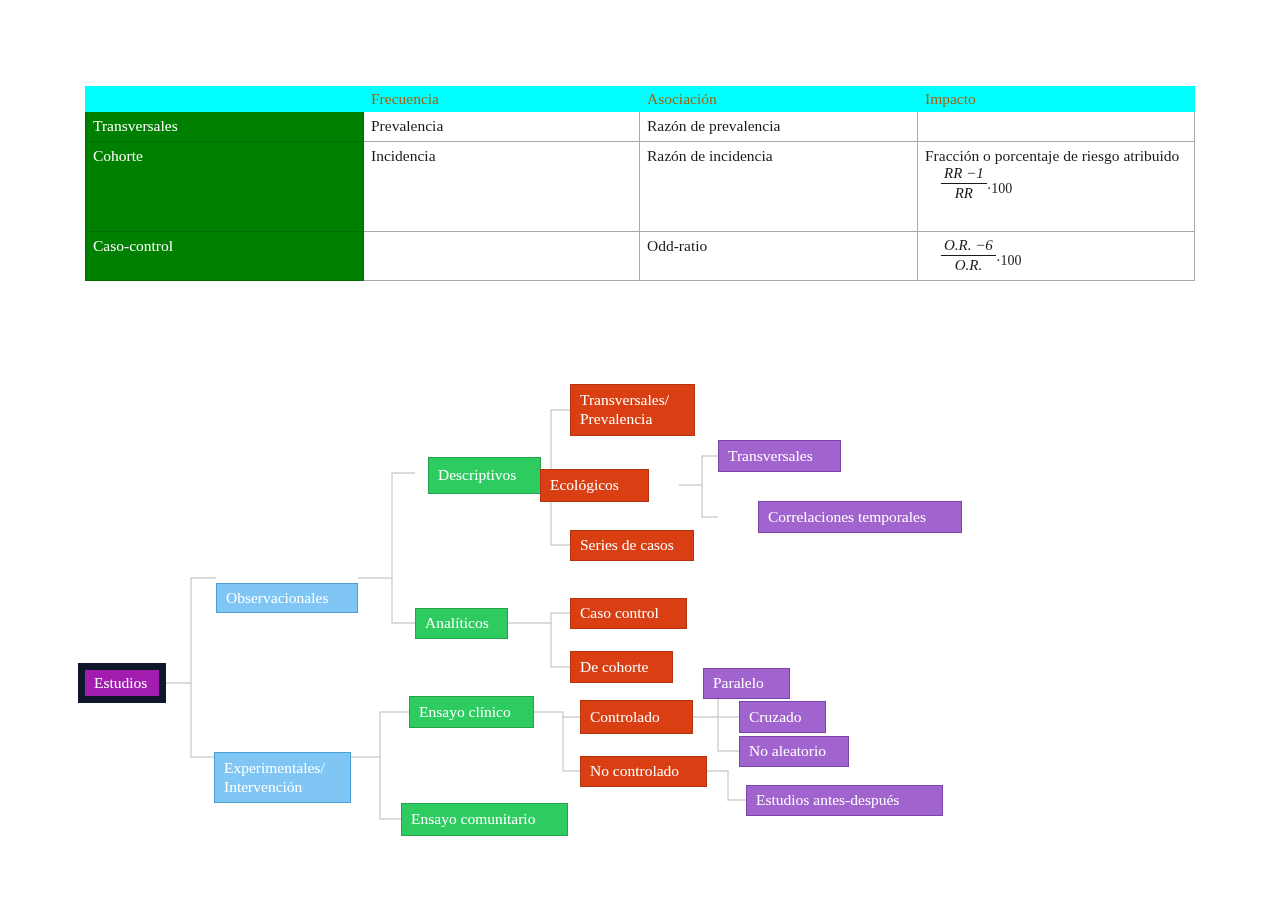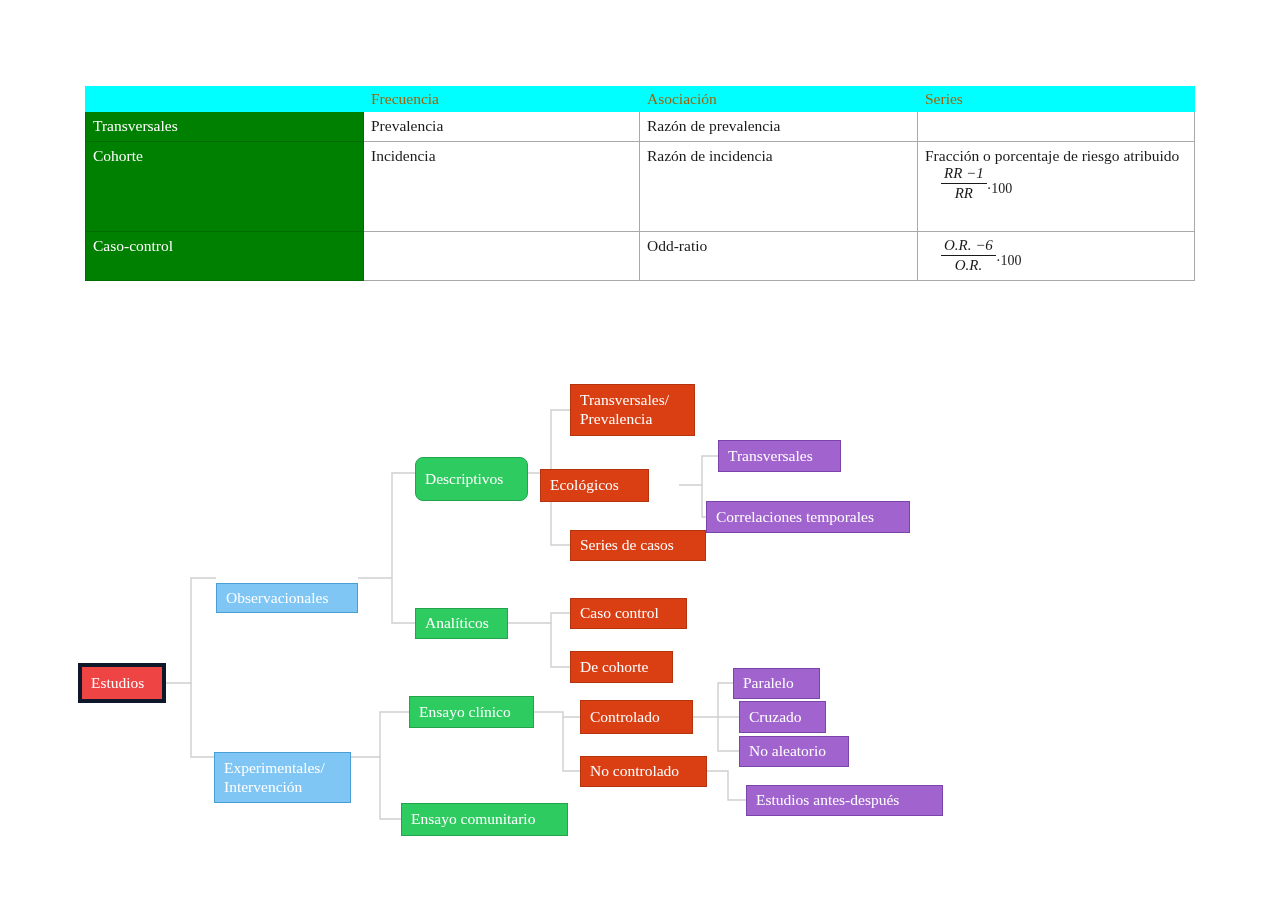--- a/index.html
+++ b/index.html
@@ -83,42 +83,42 @@
     position:absolute;
     box-sizing:border-box;
     color:#ffffff;
     font-size:15.5px;
     line-height:1.22;
     padding:4px 9px 4px 9px;
     display:flex;
     align-items:center;
     white-space:pre-line;
   }
-  .n-root   {background:#ef4444; border:4px solid #0f172a;}
+  .n-root   {background:#a21caf; border:7px solid #0f172a;}
   .n-blue   {background:#7fc6f5; border:1px solid #4a9ed6;margin-top:20px;}
   .n-green  {background:#2ecc60; border:1px solid #24a34d;}
   .n-orange {background:#da3f14; border:1px solid #b43410;}
   .n-purple {background:#a163ce; border:1px solid #7b44a8;}
 </style>
 </head>
 <body>
 
 <table id="compare-table">
   <colgroup>
     <col class="c0">
       <col class="c1">
       <col class="c2">
       <col class="c3">
   </colgroup>
   <thead>
     <tr>
       <th class="corner"></th>
       <th>Frecuencia</th>
       <th>Asociación</th>
-      <th>Series</th>
+      <th>Impacto</th>
     </tr>
   </thead>
   <tbody>
     <tr class="r-transversales">
       <td class="rowhead">Transversales</td>
       <td>Prevalencia</td>
       <td>Razón de prevalencia</td>
       <td></td>
     </tr>
     <tr class="r-cohorte">
@@ -192,21 +192,21 @@
 
   <div class="node n-blue" style="left:216px;top:563px;width:142px;height:30px;">
     <span>Observacionales</span>
   </div>
 
   <div class="node n-blue" style="left:214px;top:732px;width:137px;height:51px;">
     <span>Experimentales/
 Intervención</span>
   </div>
 
-  <div class="node n-green" style="left:415px;top:457px;width:113px;height:44px;border-radius:8px;">
+  <div class="node n-green" style="left:428px;top:457px;width:113px;height:37px;">
     <span>Descriptivos</span>
   </div>
 
   <div class="node n-green" style="left:415px;top:608px;width:93px;height:31px;">
     <span>Analíticos</span>
   </div>
 
   <div class="node n-green" style="left:409px;top:696px;width:125px;height:32px;">
     <span>Ensayo clínico</span>
   </div>
@@ -217,21 +217,21 @@
   </div>
 
   <div class="node n-green" style="left:401px;top:803px;width:167px;height:33px;">
     <span>Ensayo comunitario</span>
   </div>
 
   <div class="node n-orange" style="left:540px;top:469px;width:109px;height:33px;">
     <span>Ecológicos</span>
   </div>
 
-  <div class="node n-orange" style="left:570px;top:530px;width:136px;height:31px;align-items:center;">
+  <div class="node n-orange" style="left:570px;top:530px;width:124px;height:31px;align-items:center;">
     <span>Series de casos</span>
   </div>
 
   <div class="node n-orange" style="left:570px;top:598px;width:117px;height:31px;">
     <span>Caso control</span>
   </div>
 
   <div class="node n-orange" style="left:570px;top:651px;width:103px;height:32px;">
     <span>De cohorte</span>
   </div>
@@ -241,25 +241,25 @@
   </div>
 
   <div class="node n-orange" style="left:580px;top:756px;width:127px;height:31px;">
     <span>No controlado</span>
   </div>
 
   <div class="node n-purple" style="left:718px;top:440px;width:123px;height:32px;">
     <span>Transversales</span>
   </div>
 
-  <div class="node n-purple" style="left:706px;top:501px;width:204px;height:32px;">
+  <div class="node n-purple" style="left:758px;top:501px;width:204px;height:32px;">
     <span>Correlaciones temporales</span>
   </div>
 
-  <div class="node n-purple" style="left:733px;top:668px;width:87px;height:31px;">
+  <div class="node n-purple" style="left:703px;top:668px;width:87px;height:31px;">
     <span>Paralelo</span>
   </div>
 
   <div class="node n-purple" style="left:739px;top:701px;width:87px;height:32px;">
     <span>Cruzado</span>
   </div>
 
   <div class="node n-purple" style="left:739px;top:736px;width:110px;height:31px;">
     <span>No aleatorio</span>
   </div>

